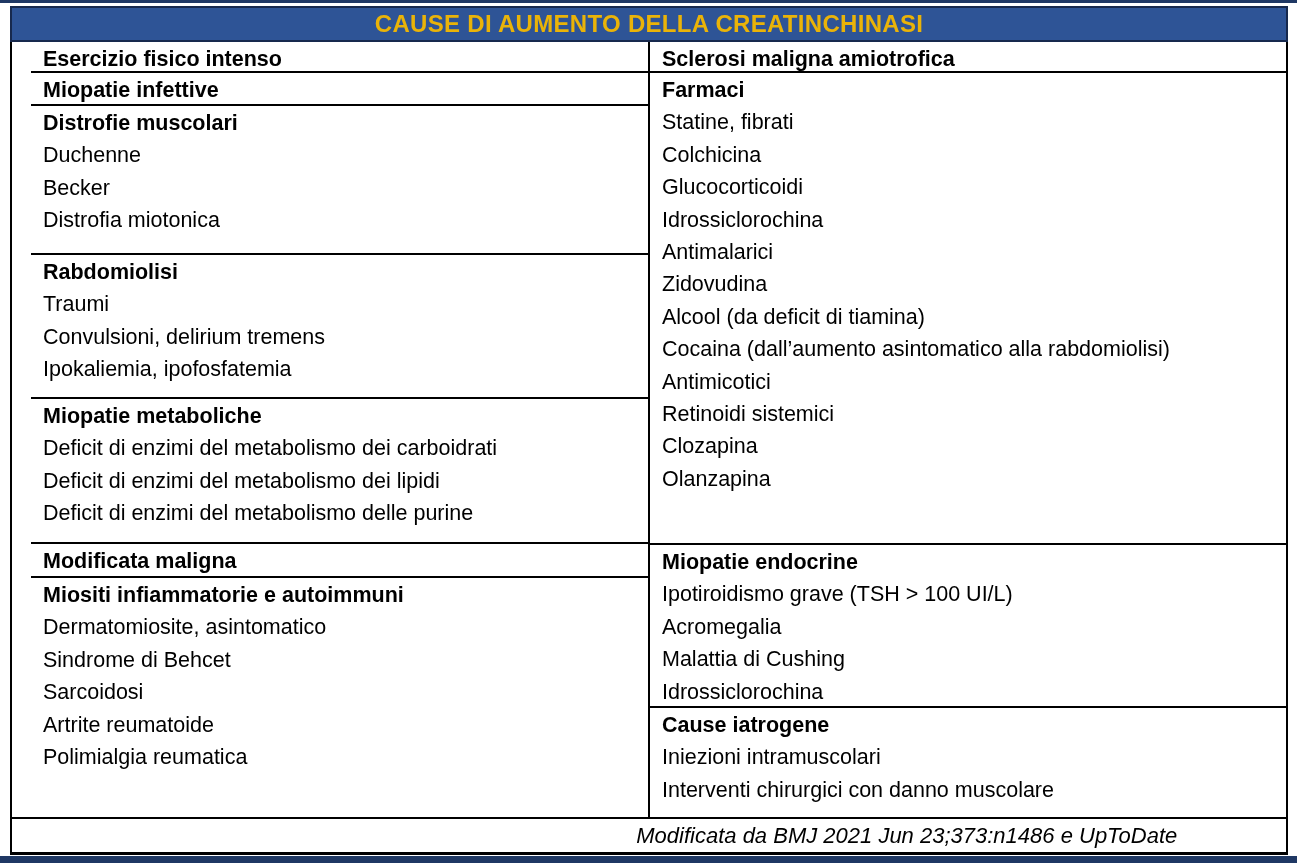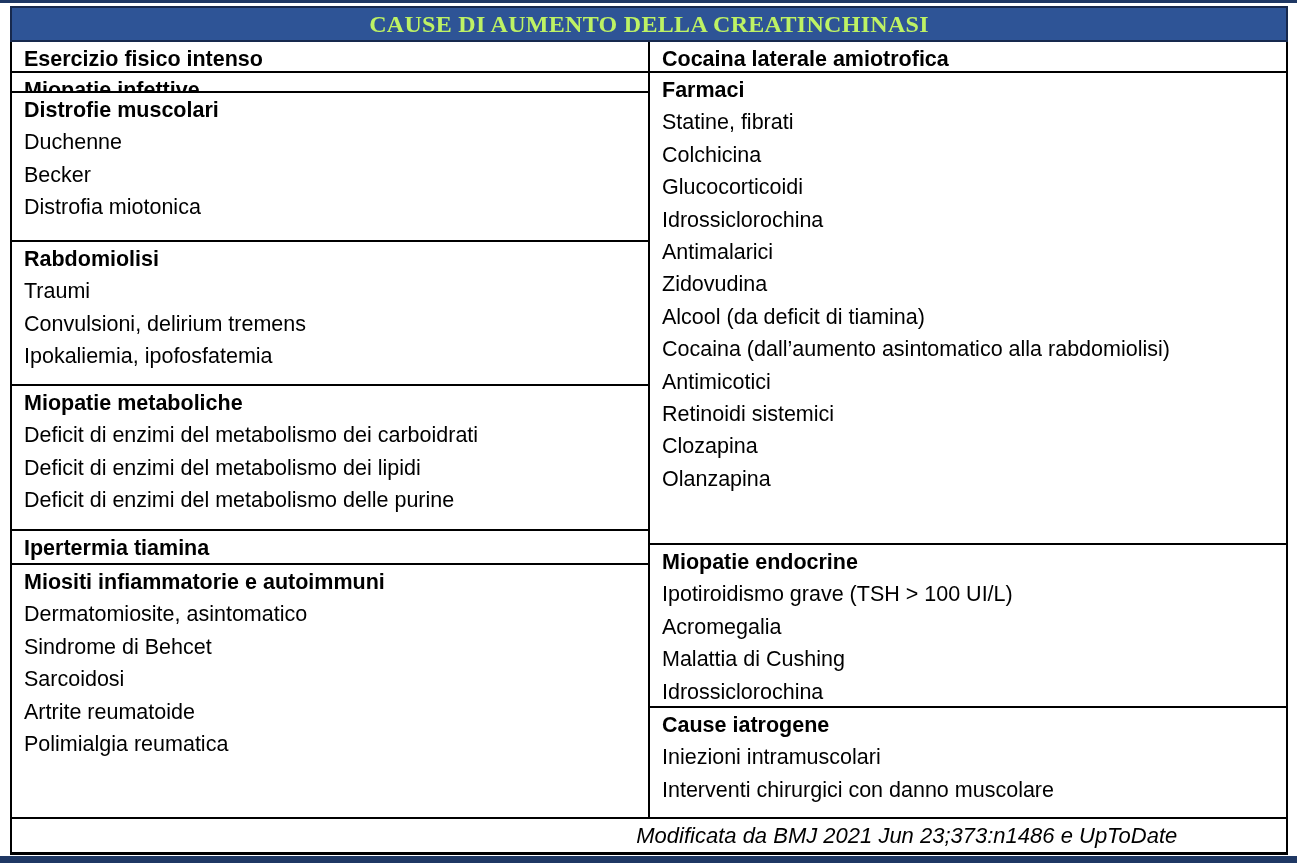--- a/index.html
+++ b/index.html
@@ -16,36 +16,35 @@
   .strip-bottom{top:856px;height:7px;}
 
   .titlebar{
     position:absolute;left:10px;top:6px;width:1278px;height:36px;
     box-sizing:border-box;
     background:#2e5496;
     border:2px solid #17294d;
     display:flex;align-items:center;justify-content:center;
   }
   .titlebar .title{
-    color:#bef264;font-weight:bold;font-size:24px;letter-spacing:0.3px;
+    color:#eab308;font-weight:bold;font-size:24px;letter-spacing:0.3px;
     white-space:nowrap;
-    font-family:Liberation Serif, serif;
   }
 
   .maintable{
     position:absolute;left:10px;top:42px;width:1278px;
     box-sizing:border-box;
     border-left:2px solid #000;
     border-right:2px solid #000;
     border-bottom:3px solid #000;
     background:#ffffff;
   }
   .cols{display:flex;width:100%;}
   .col{box-sizing:border-box;display:flex;flex-direction:column;height:775px;}
-  .col-left{width:638px;border-right:2px solid #000;}
+  .col-left{width:638px;border-right:2px solid #000;padding-left:19px;}
   .col-right{flex:1;}
 
   .cell{
     box-sizing:border-box;
     border-bottom:2px solid #000;
     padding:1px 14px 0 12px;
     overflow:hidden;
     font-size:21.5px;
     line-height:32.4px;
   }
@@ -76,21 +75,21 @@
 
   <div class="maintable">
     <div class="cols">
 
       <div class="col col-left">
 
         <div class="cell" style="height:31px">
           <div class="hd">Esercizio fisico intenso</div>
         </div>
 
-        <div class="cell" style="height:20px">
+        <div class="cell" style="height:33px">
           <div class="hd">Miopatie infettive</div>
         </div>
 
         <div class="cell" style="height:149px">
           <div class="hd">Distrofie muscolari</div>
           <div class="it">Duchenne</div>
           <div class="it">Becker</div>
           <div class="it">Distrofia miotonica</div>
         </div>
 
@@ -102,38 +101,38 @@
         </div>
 
         <div class="cell" style="height:145px">
           <div class="hd">Miopatie metaboliche</div>
           <div class="it">Deficit di enzimi del metabolismo dei carboidrati</div>
           <div class="it">Deficit di enzimi del metabolismo dei lipidi</div>
           <div class="it">Deficit di enzimi del metabolismo delle purine</div>
         </div>
 
         <div class="cell" style="height:34px">
-          <div class="hd">Ipertermia tiamina</div>
+          <div class="hd">Modificata maligna</div>
         </div>
 
         <div class="cell" style="flex:1">
           <div class="hd">Miositi infiammatorie e autoimmuni</div>
           <div class="it">Dermatomiosite, asintomatico</div>
           <div class="it">Sindrome di Behcet</div>
           <div class="it">Sarcoidosi</div>
           <div class="it">Artrite reumatoide</div>
           <div class="it">Polimialgia reumatica</div>
         </div>
 
       </div>
 
       <div class="col col-right">
 
         <div class="cell" style="height:31px">
-          <div class="hd">Cocaina laterale amiotrofica</div>
+          <div class="hd">Sclerosi maligna amiotrofica</div>
         </div>
 
         <div class="cell" style="height:472px">
           <div class="hd">Farmaci</div>
           <div class="it">Statine, fibrati</div>
           <div class="it">Colchicina</div>
           <div class="it">Glucocorticoidi</div>
           <div class="it">Idrossiclorochina</div>
           <div class="it">Antimalarici</div>
           <div class="it">Zidovudina</div>

